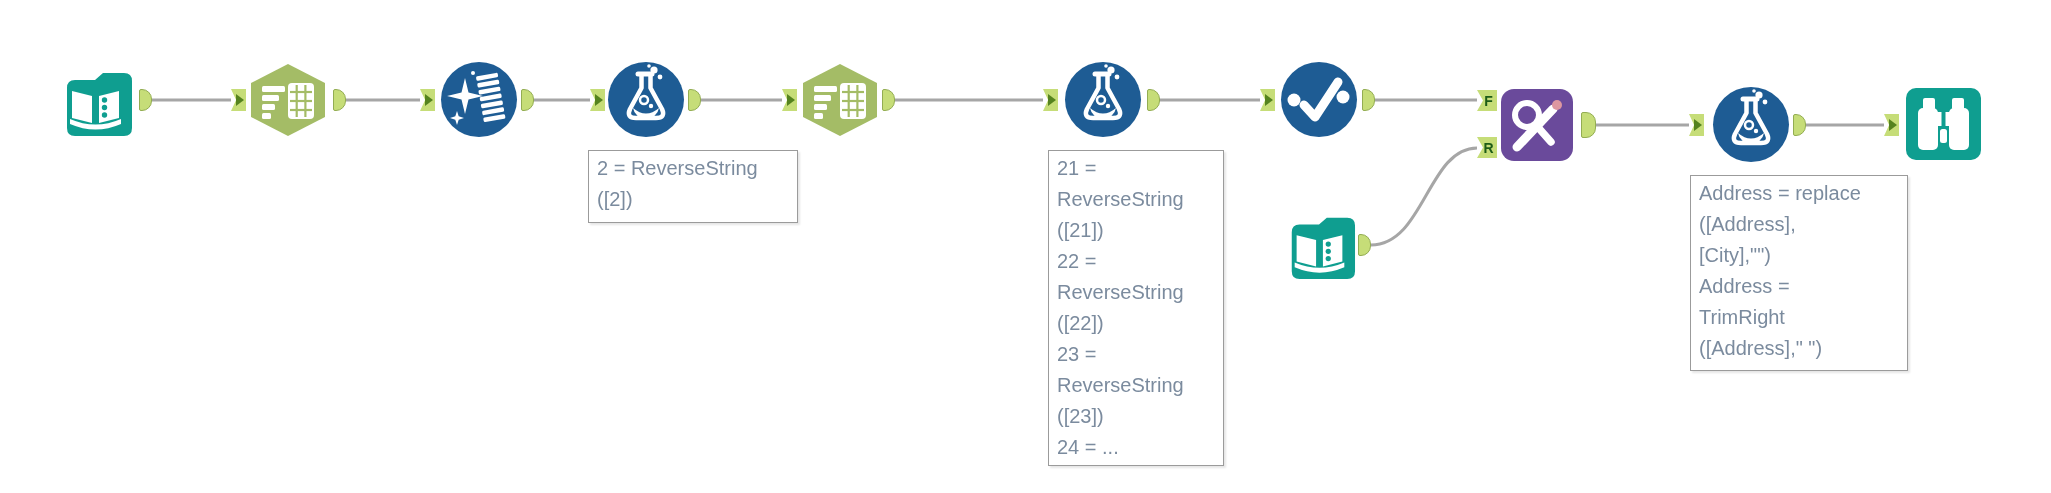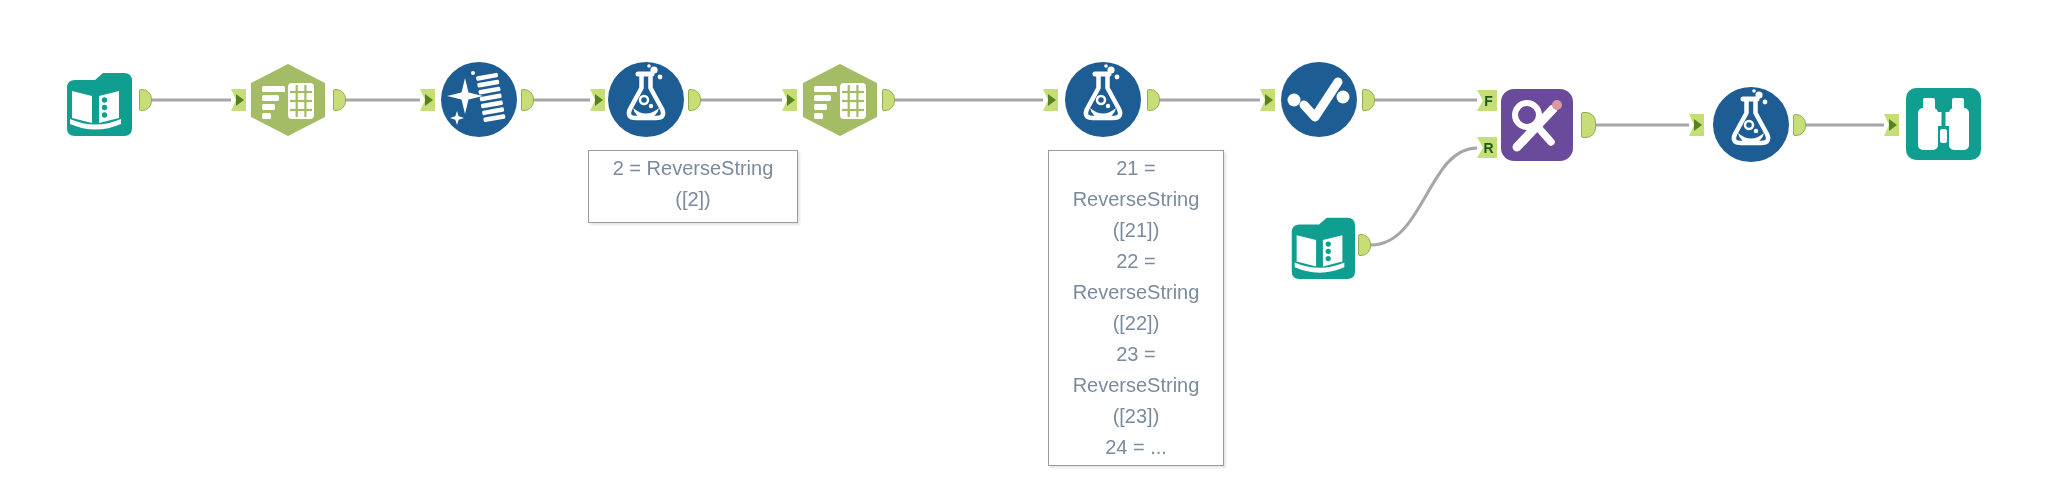--- a/index.html
+++ b/index.html
@@ -15,21 +15,21 @@
   .anchor-in::after{content:"";position:absolute;left:5px;top:50%;transform:translateY(-50%);
              width:0;height:0;border:6px solid transparent;border-left:8px solid #55831f;}
   .anchor-label{position:absolute;background:#c6dd78;
              clip-path:polygon(0% 0%,100% 0%,100% 100%,0% 100%,30% 50%);
              display:flex;align-items:center;justify-content:center;
              font:bold 14px/14px "Liberation Sans",sans-serif;color:#1d5c17;padding-left:3px;
              box-sizing:border-box;}
   .annotation{position:absolute;background:#ffffff;border:1px solid #9b9b9b;
              box-shadow:2px 2px 2px rgba(0,0,0,0.10);
              color:#7b8b9e;font-size:20px;line-height:31px;
-             padding:2px 8px;white-space:pre-line;box-sizing:border-box;overflow:hidden;text-align:center;}
+             padding:2px 8px;white-space:pre-line;box-sizing:border-box;overflow:hidden;}
 </style>
 </head>
 <body>
 
 <div class="canvas">
 
   <svg class="wires" width="2051" height="493" viewBox="0 0 2051 493">
     <g stroke="#a6a6a6" stroke-width="3" fill="none">
       <path d="M152,100 H231"></path>
       <path d="M346,100 H420"></path>
@@ -210,20 +210,26 @@
       <path d="M34.5,15 v12 L23,48 q-4,9 6,9 h20 q10,0 6,-9 L43.5,27 V15" fill="none" stroke="#fff" stroke-width="4.5" stroke-linejoin="round" stroke-linecap="round"></path>
       <path fill="#fff" d="M26,47 q13,11 26,0 q-2,10 -13,10 q-11,0 -13,-10 Z"></path>
       <circle cx="37" cy="39" r="4" stroke="#fff" stroke-width="2.5" fill="none"></circle>
       <circle fill="#fff" cx="44" cy="45" r="2.2"></circle>
       <circle fill="#fff" cx="47" cy="9" r="3.6"></circle>
       <circle fill="#fff" cx="53" cy="16" r="2.4"></circle>
       <circle fill="#fff" cx="42" cy="5" r="1.8"></circle>
     </svg>
   </div>
   <div class="anchor-out" style="left:1793px;top:114px;width:13px;height:22px"></div>
+  <div class="annotation" style="left:1690px;top:175px;width:218px;height:196px">Address = replace
+([Address],
+[City],"")
+Address =
+TrimRight
+([Address]," ")</div>
 
   <div class="anchor-in" style="left:1884px;top:114px;width:15px;height:22px"></div>
   <div class="tool" style="left:1905px;top:87px;width:77px;height:74px">
     <svg viewBox="0 0 77 74">
       <rect fill="#0f9e90" x="1" y="1" width="75" height="72" rx="10"></rect>
       <rect fill="#fff" x="18" y="11" width="12" height="12" rx="2"></rect>
       <rect fill="#fff" x="47" y="11" width="12" height="12" rx="2"></rect>
       <rect fill="#fff" x="13" y="21" width="20" height="42" rx="5"></rect>
       <rect fill="#fff" x="44" y="21" width="20" height="42" rx="5"></rect>
       <rect fill="#fff" x="31" y="25" width="15" height="14"></rect>

